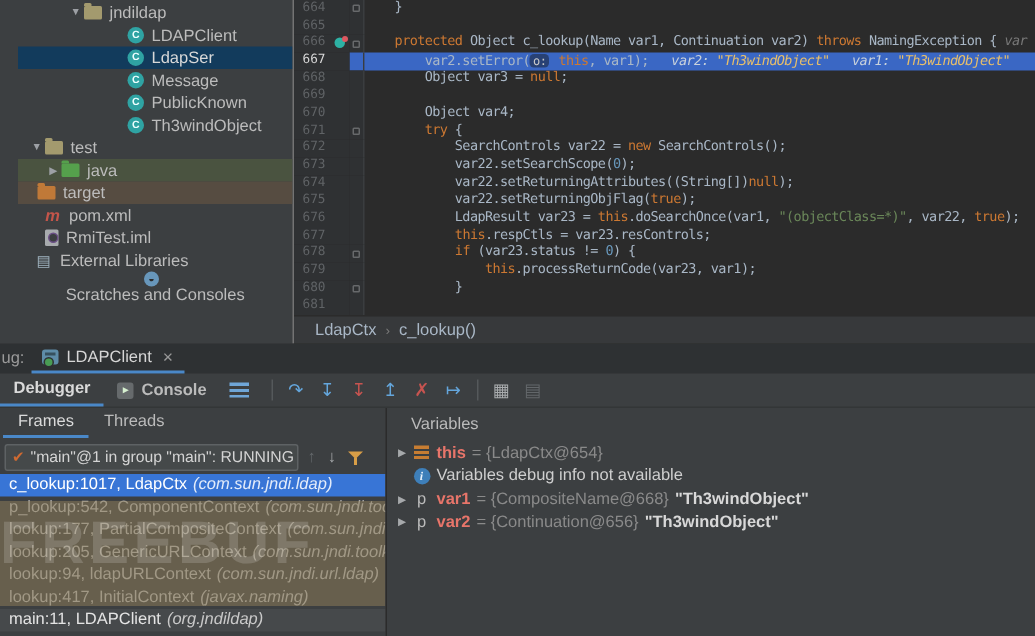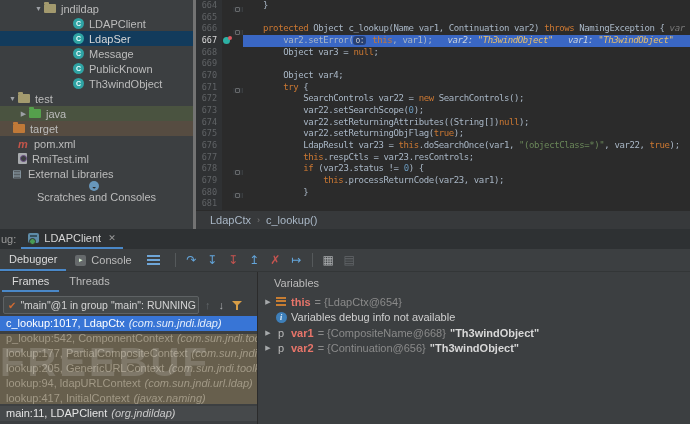--- a/index.html
+++ b/index.html
@@ -2,21 +2,21 @@
 <html><head>
 <meta charset="utf-8">
 <style>
   * { margin:0; padding:0; box-sizing:border-box; }
   body { background:#222; }
   .app { width:690px; height:424px; background:#3C3F41; font-family:"Liberation Sans",sans-serif;
          position:relative; overflow:hidden; color:#BBB; }
   .top { display:flex; height:229px; }
 
   
-  .project { width:196px; flex:none; background:#3C3F41; border-right:3px solid #737373; overflow:hidden; padding-top:1px; }
+  .project { width:196px; flex:none; background:#3C3F41; border-right:1px solid #737373; overflow:hidden; padding-top:1px;padding-left:12px; }
   .trow { height:15px; display:flex; align-items:center; font-size:11px; color:#BCBCBC; white-space:nowrap; }
   .trow.selected   { background:#123B5C; color:#D8D8D8; }
   .trow.tint-green { background:#4A5340; }
   .trow.tint-brown { background:#564C41; }
   .arrow { width:11px; flex:none; font-size:7px; color:#9DA0A5; text-align:center; }
   .tic { flex:none; margin-right:5px; }
   .ic-class { width:11px; height:11px; border-radius:50%; background:#2FA3A3; color:#EFFFFF;
               font-size:7px; font-weight:bold; display:flex; align-items:center; justify-content:center; }
   .fold-shape { width:12px; height:9px; border-radius:1px; position:relative; }
   .fold-shape::before { content:''; position:absolute; top:-2px; left:0; width:5px; height:2px;
@@ -28,21 +28,21 @@
   .ic-iml  { width:9px; height:11px; background:#A8AbAE; border-radius:1px; position:relative; }
   .ic-iml::after { content:''; position:absolute; left:2px; bottom:2px; width:5px; height:5px; background:#3C3F41; border-radius:50%; border:1px solid #6b4f86;}
   .ic-library { color:#A0B4C0; font-size:10px; width:12px; text-align:center; }
   .ic-scratch { width:10px; height:10px; border-radius:50%; background:#6897BB; color:#2B2B2B; font-size:7px;
                 display:flex; align-items:center; justify-content:center; }
 
   
   .editor { flex:1; background:#2B2B2B; position:relative; overflow:hidden; }
   .lines { height:210px; overflow:hidden; }
   .cl { display:flex; height:11.66px; line-height:11.66px; font-family:"DejaVu Sans Mono",monospace;
-        font-size:9px; letter-spacing:-0.4px; white-space:pre;align-items:flex-end; }
+        font-size:9px; letter-spacing:-0.4px; white-space:pre; }
   .lnum { width:26px; flex:none; text-align:right; padding-right:5px; color:#606366;
           font-size:8.5px; letter-spacing:0; background:#2F3133; }
   .lnum.cur { color:#D8D8D8; }
   .bpc  { width:11px; flex:none; background:#2F3133; position:relative; }
   .foldc{ width:10px; flex:none; background:#2F3133; border-right:1px solid #3A3D3F;
           display:flex; align-items:center; justify-content:center; }
   .fm { width:5px; height:5px; border:1px solid #67696b; border-radius:1px; display:block; }
   .codew { flex:1; color:#A9B7C6; overflow:hidden; }
   .cl.exec .codew, .cl.exec .foldc { background:#3A67C4; }
   .bpdot { position:absolute; left:1px; top:2px; width:7px; height:7px; border-radius:50%; background:#2DB1A4; }
@@ -70,21 +70,21 @@
   .stab { display:flex; align-items:center; height:100%; padding:0 7px; gap:5px; color:#D6D6D6;
           border-bottom:2px solid #4A88C8; }
   .ic-runwin { width:11px; height:10px; background:#5E8CA8; border-radius:2px; position:relative; }
   .ic-runwin::before { content:''; position:absolute; top:2px; left:2px; right:2px; height:2px; background:#36505e; }
   .ic-runwin::after  { content:''; position:absolute; left:1px; bottom:-2px; width:5px; height:5px;
                        border-radius:50%; background:#499C54; border:1px solid #2E3133; }
   .tclose { color:#9A9A9A; font-size:9px; margin-left:2px; }
 
   .dtoolbar { height:23px; flex:none; display:flex; align-items:center; font-size:11px;
               border-bottom:1px solid #333637; }
-  .vtab { height:100%; display:flex; align-items:center; padding:0 9px; gap:5px; color:#BBBBBB; }
+  .vtab { height:100%; display:flex; align-items:center; padding:0 9px; gap:5px; color:#BBBBBB;font-weight:bold; }
   .vtab.sel { border-bottom:2px solid #4A88C8; color:#DADADA; }
   .ic-console { width:11px; height:11px; background:#666a6c; border-radius:2px; color:#D6F0D0;
                 font-size:7px; display:flex; align-items:center; justify-content:center; }
   .hamb { width:13px; height:10px; margin:0 10px 0 6px;
           background:linear-gradient(#6FA6D8 0 2px,transparent 2px 4px,
                      #6FA6D8 4px 6px,transparent 6px 8px,#6FA6D8 8px 10px); }
   .tsep { width:1px; height:14px; background:#55595B; margin:0 5px; }
   .tbi { width:21px; text-align:center; font-size:12px; line-height:21px; }
   .c-blue { color:#64A6DC; } .c-red { color:#C75450; }
   .c-gray { color:#A9ACAE; } .c-dim { color:#63676A; }

